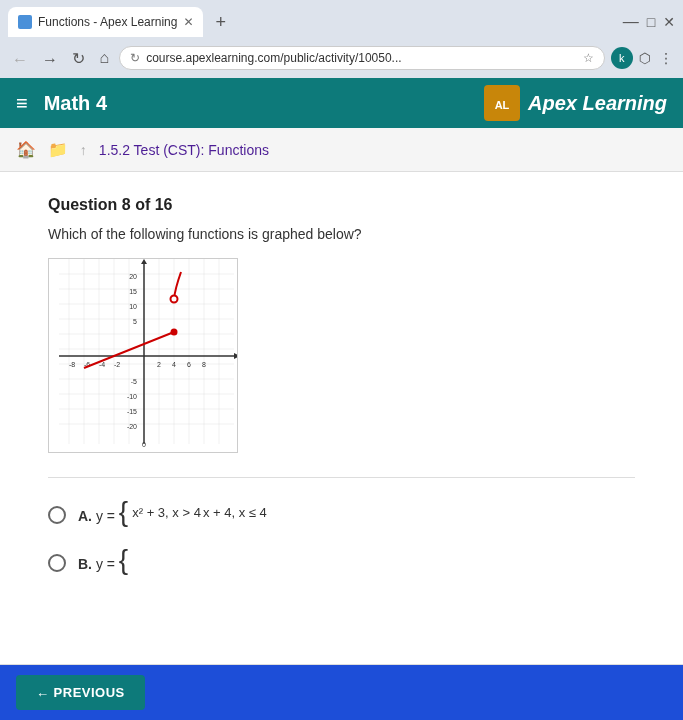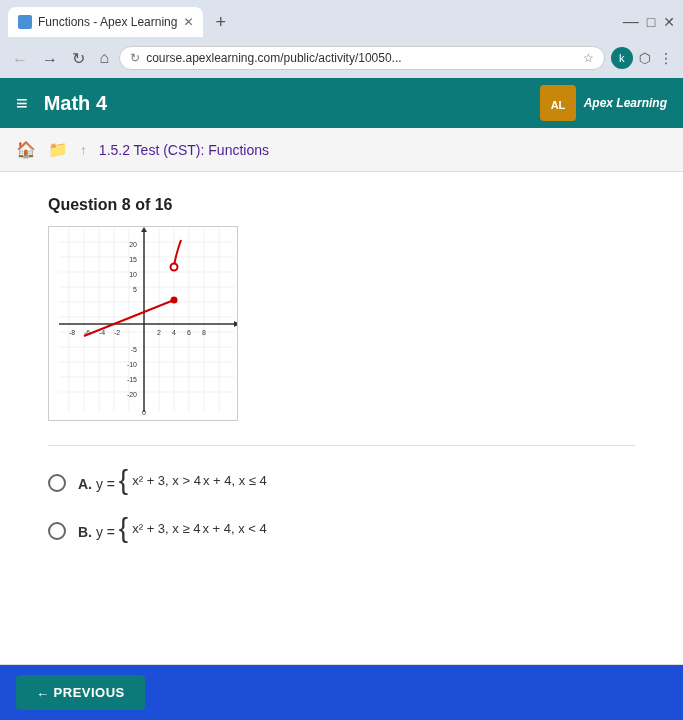--- a/index.html
+++ b/index.html
@@ -25,21 +25,21 @@
     .address-icon { font-size: 12px; color: #777; }
     .nav-actions { display: flex; gap: 4px; align-items: center; }
     .nav-action-btn { background: none; border: none; cursor: pointer; font-size: 14px; color: #555; padding: 2px; }
 
     
     .app-header { background: #0d7a7a; display: flex; align-items: center; padding: 0 16px; height: 50px; }
     .hamburger { color: white; font-size: 20px; cursor: pointer; margin-right: 16px; }
     .app-title { color: white; font-size: 20px; font-weight: bold; flex: 1; }
     .apex-logo { display: flex; align-items: center; gap: 8px; color: white; }
     .apex-logo-icon { width: 36px; height: 33px; background: #e8a020; border-radius: 50%; display: flex; align-items: center; justify-content: center; font-weight: bold; color: white; font-size: 14px; }
-    .apex-logo-text { font-size: 12px; font-style: italic; font-weight: bold; }
+    .apex-logo-text { font-size: 20px; font-style: italic; font-weight: bold; }
 
     
     .breadcrumb-bar { background: #f5f5f5; border-bottom: 1px solid #ddd; display: flex; align-items: center; padding: 0 16px; height: 44px; gap: 12px; }
     .breadcrumb-btn { background: none; border: none; cursor: pointer; font-size: 16px; color: #555; }
     .breadcrumb-text { font-size: 14px; color: #4c1d95; display: flex; align-items: center; gap: 4px; flex: 1; }
     .breadcrumb-actions { display: flex; gap: 8px; align-items: center; }
     .breadcrumb-action { background: none; border: none; cursor: pointer; font-size: 16px; color: #555; }
 
     
     .content { background: white; padding: 24px 48px; overflow-y: auto; height: calc(720px - 38px - 40px - 50px - 44px); }
@@ -121,20 +121,21 @@
 
 <div class="breadcrumb-bar">
   <button class="breadcrumb-btn">🏠</button>
   <button class="breadcrumb-btn">📁</button>
   <span style="color:#aaa;font-size:14px;">↑</span>
   <span class="breadcrumb-text">1.5.2  Test (CST):  Functions</span>
 </div>
 
 <div class="content">
   <div class="question-header">Question 8 of 16</div>
+  <div class="question-text">Which of the following functions is graphed below?</div>
 
   <div class="graph-container">
     <svg width="190" height="195" viewBox="0 0 190 195">
 
       <rect width="190" height="195" fill="white"></rect>
 
       <g stroke="#e0e0e0" stroke-width="0.5">
 
         <line x1="20" y1="0" x2="20" y2="185"></line>
         <line x1="35" y1="0" x2="35" y2="185"></line>
@@ -219,24 +220,20 @@
 
   <div class="answer-choice">
     <div class="radio-btn">
       <div class="radio-inner"></div>
     </div>
     <div class="answer-label">
       <strong>B.</strong>
       <span> y = </span>
       <span class="piecewise">
         <span class="brace">{</span>
-        <span class="piecewise-lines">
-          <span class="piecewise-line">x² + 3, x ≥ 4</span>
-          <span class="piecewise-line">x + 4, x &lt; 4</span>
-        </span>
       </span>
     </div>
   </div>
 
 </div>
 
 <div class="bottom-nav" style="position:fixed;bottom:0;width:683px;">
   <button class="prev-btn">← PREVIOUS</button>
 </div>
 

